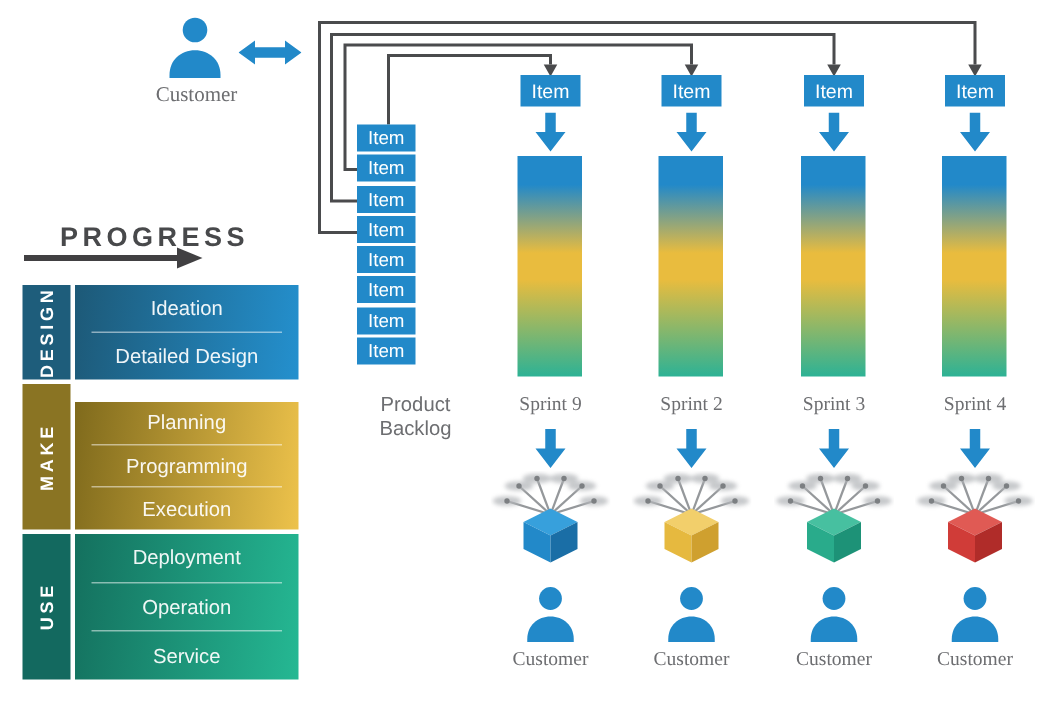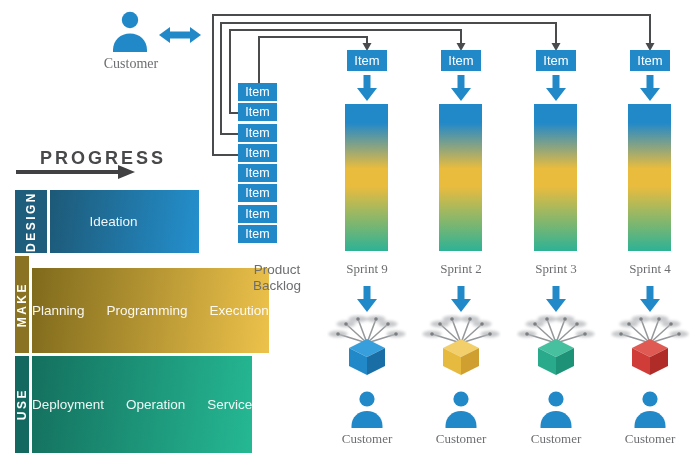--- a/index.html
+++ b/index.html
@@ -14,21 +14,21 @@
   
   .progress-label{left:40px;top:148px;width:120px;color:#48494b;font-size:18px;
                   font-weight:700;letter-spacing:3px;}
 
   
   .phase-table{left:15px;top:190px;width:184px;}
   .phase-block{display:flex;gap:3px;margin-bottom:3px;}
   .plabel{width:32px;display:flex;align-items:center;justify-content:center;}
   .plabel span{writing-mode:vertical-rl;transform:rotate(180deg);color:#fff;
                font-size:12px;font-weight:600;letter-spacing:2.5px;}
-  .pmain{flex:1;display:flex;flex-direction:row;justify-content:space-between;}
+  .pmain{flex:1;display:flex;flex-direction:column;justify-content:space-between;}
   .prow{flex:1;display:flex;align-items:center;justify-content:center;
         color:rgba(255,255,255,0.93);font-size:13.5px;}
   .row-sep{height:1px;margin:0 11px;background:rgba(255,255,255,0.5);}
   .design .plabel{background:#1e5d7b;}
   .design .pmain{background:linear-gradient(97deg,#1d5977,#2490ce);}
   .make .plabel{background:#8a7423;}
   .make .pmain{background:linear-gradient(97deg,#7f6a1c,#edc24b);margin-top:12px;}
   .use .plabel{background:#13695f;}
   .use .pmain{background:linear-gradient(97deg,#14705e,#25b893);}
 
@@ -97,20 +97,21 @@
 
   <div class="abs phase-table">
 
     <div class="phase-block design" style="height:63px">
       <div class="plabel">
         <span>DESIGN</span>
       </div>
       <div class="pmain">
         <div class="prow">Ideation</div>
         <div class="row-sep"></div>
+        <div class="prow">Detailed Design</div>
       </div>
     </div>
 
     <div class="phase-block make" style="height:97px">
       <div class="plabel">
         <span>MAKE</span>
       </div>
       <div class="pmain">
         <div class="prow">Planning</div>
         <div class="row-sep"></div>

